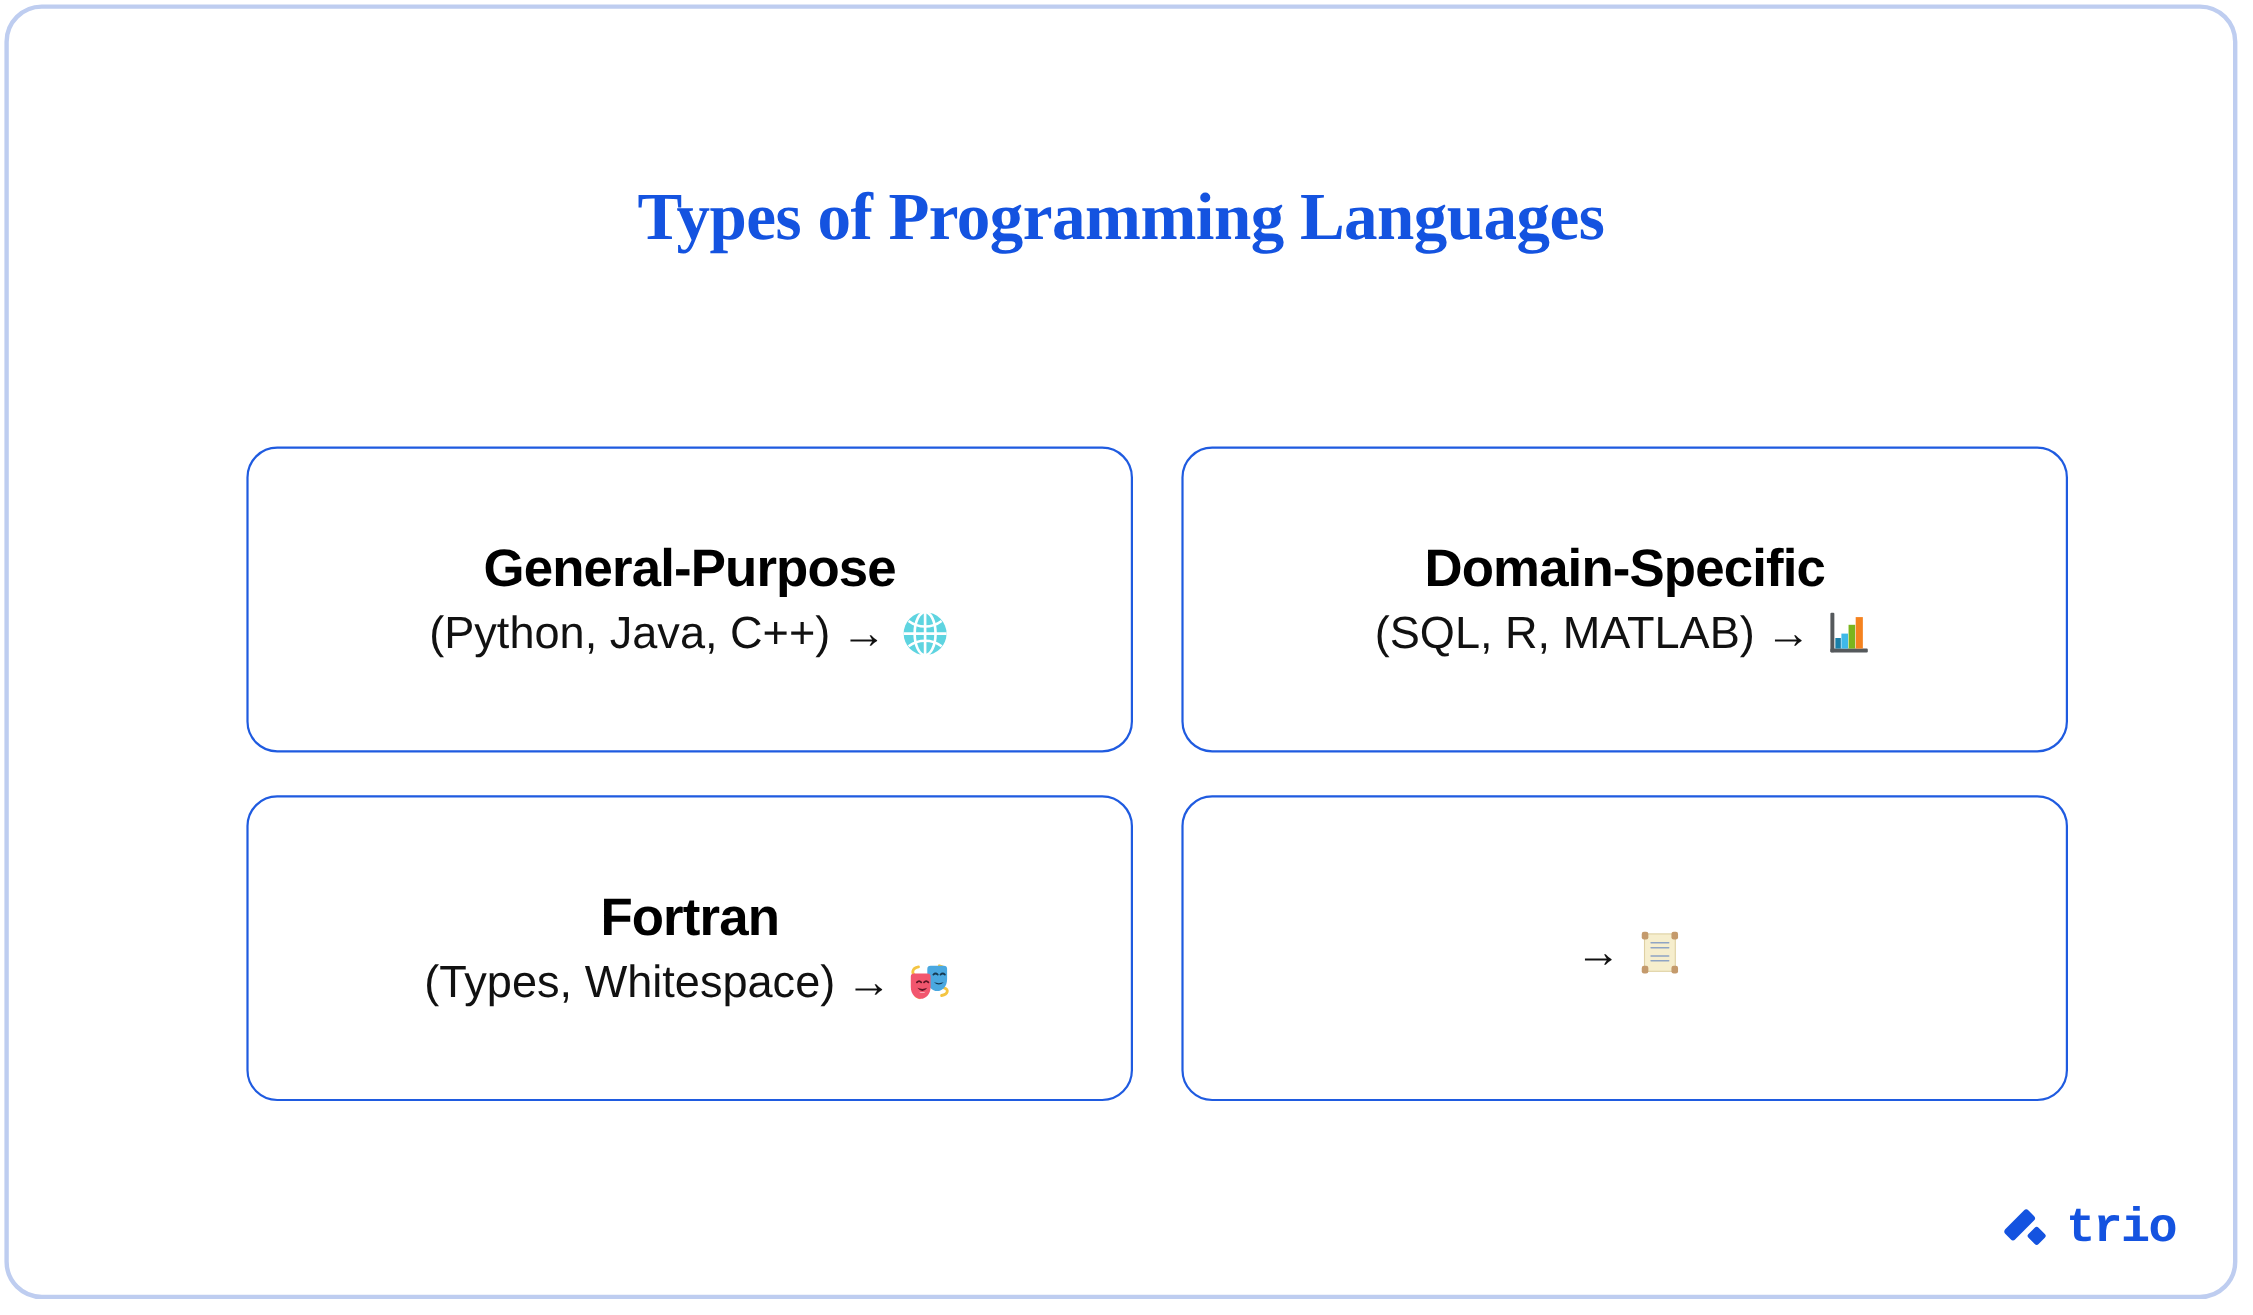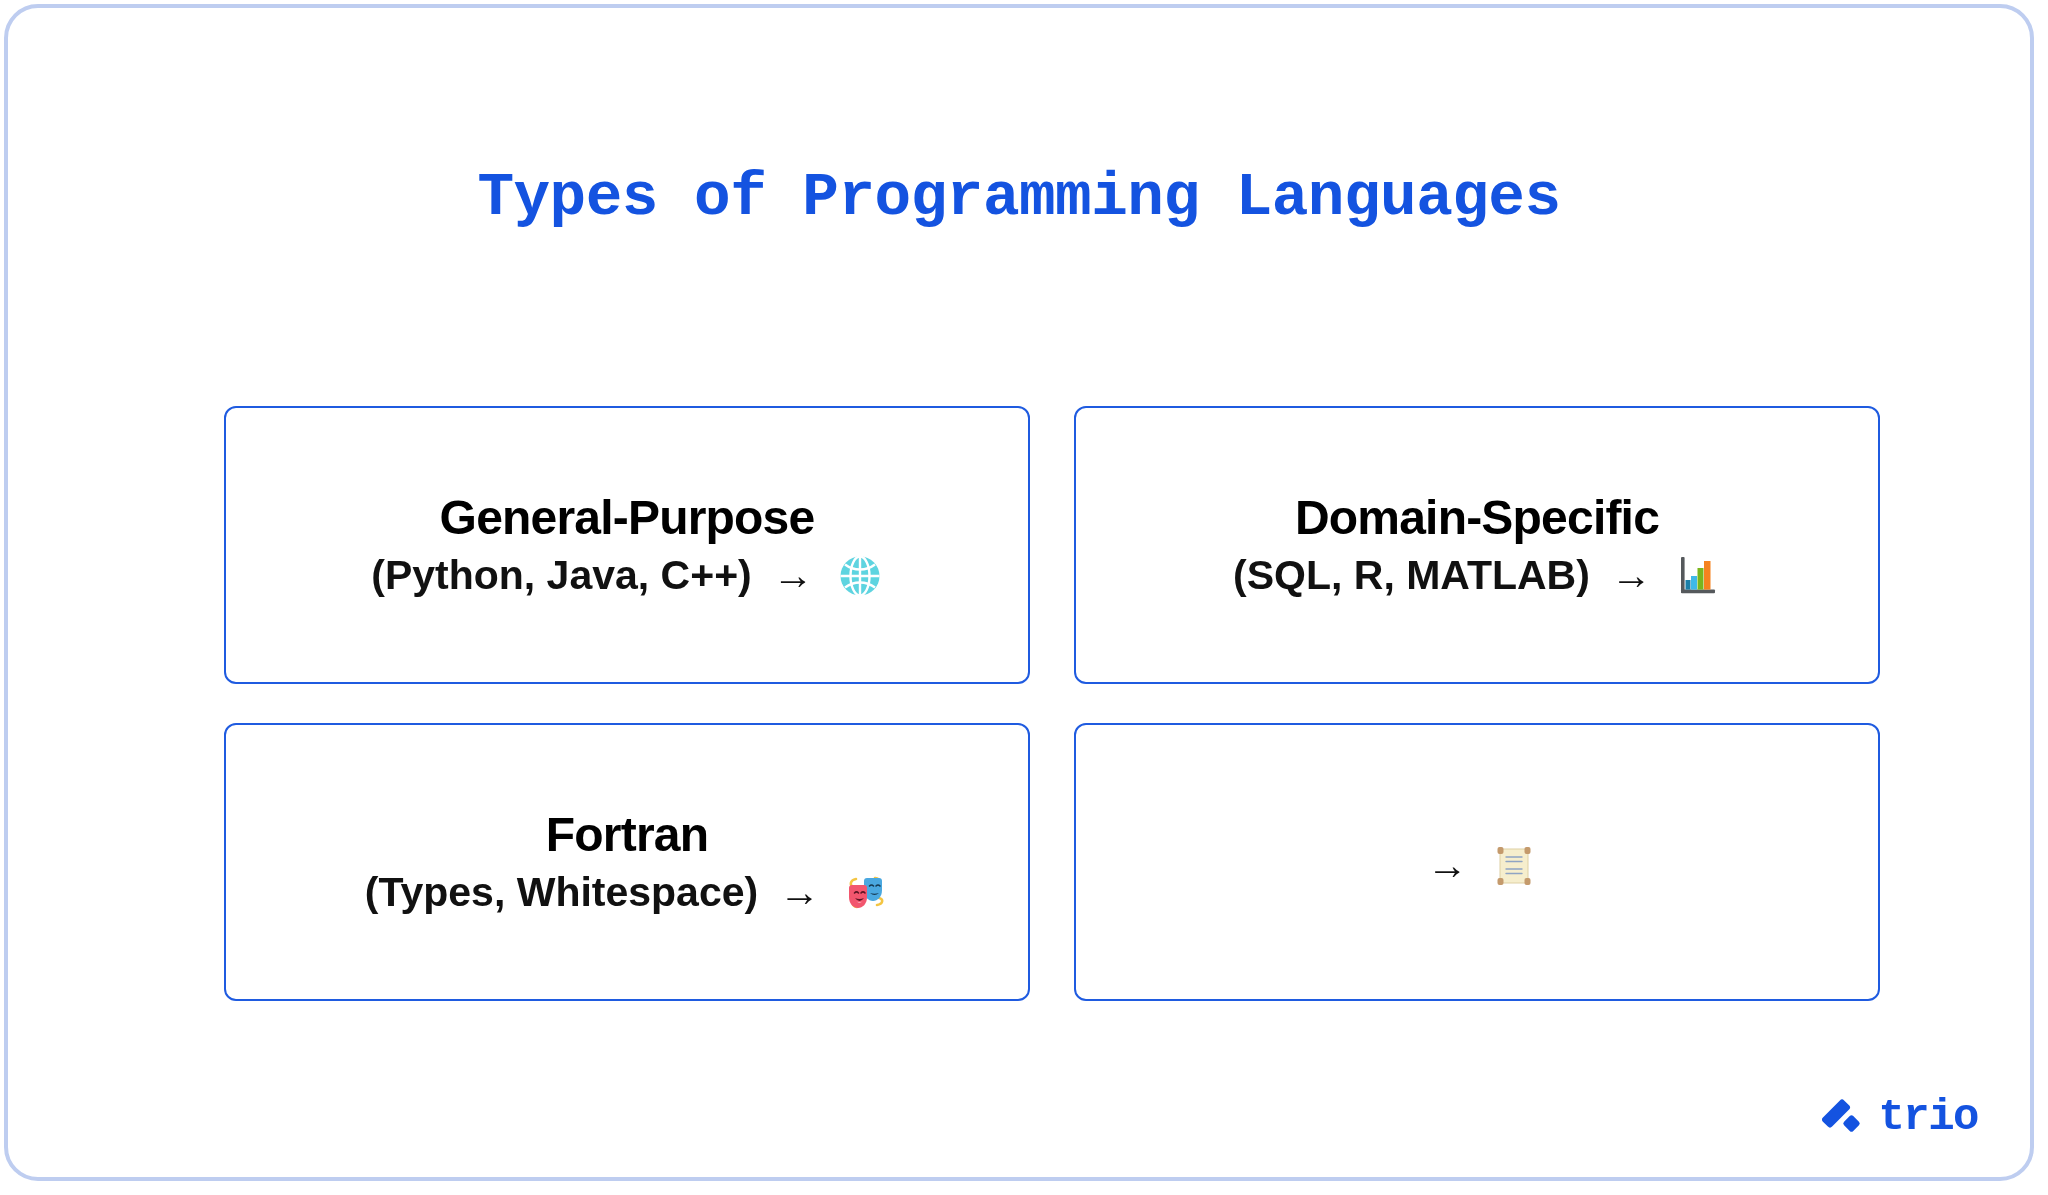--- a/index.html
+++ b/index.html
@@ -31,41 +31,41 @@
   .title {
     position: absolute;
     left: 0;
     top: 155px;
     width: 100%;
     text-align: center;
     font-size: 61px;
     font-weight: bold;
     letter-spacing: -0.5px;
     color: #1453e0;
-    font-family: Liberation Mono, monospace;
+    font-family: Liberation Serif, serif;
     white-space: nowrap;
   }
 
   
   .card-grid {
     position: absolute;
     left: 216px;
     top: 398px;
     width: 1656px;
     display: grid;
     grid-template-columns: 806px 806px;
     grid-template-rows: 278px 278px;
     column-gap: 44px;
     row-gap: 39px;
   }
 
   .card {
     box-sizing: border-box;
     border: 2px solid #1f5be0;
-    border-radius: 12px;
+    border-radius: 28px;
     background: #ffffff;
     display: flex;
     flex-direction: column;
     align-items: center;
     justify-content: center;
     overflow: hidden;
   }
 
   .card-title {
     font-size: 48px;
@@ -73,29 +73,29 @@
     color: #000000;
     letter-spacing: -0.8px;
     line-height: 1.12;
     text-align: center;
     white-space: nowrap;
   }
 
   .card-sub {
     margin-top: 8px;
     font-size: 41px;
-    font-weight: bold;
+    font-weight: normal;
     color: #111111;
     line-height: 1.15;
     text-align: center;
     white-space: nowrap;
     display: flex;
     align-items: center;
     justify-content: center;
-    gap: 11px;
+    gap: 0;
   }
 
   .card-sub .sub-text { display: inline-block; }
   .card-sub .arrow {
     display: inline-block;
     padding: 0 12px 0 10px;
     font-size: 41px;
   }
 
   

